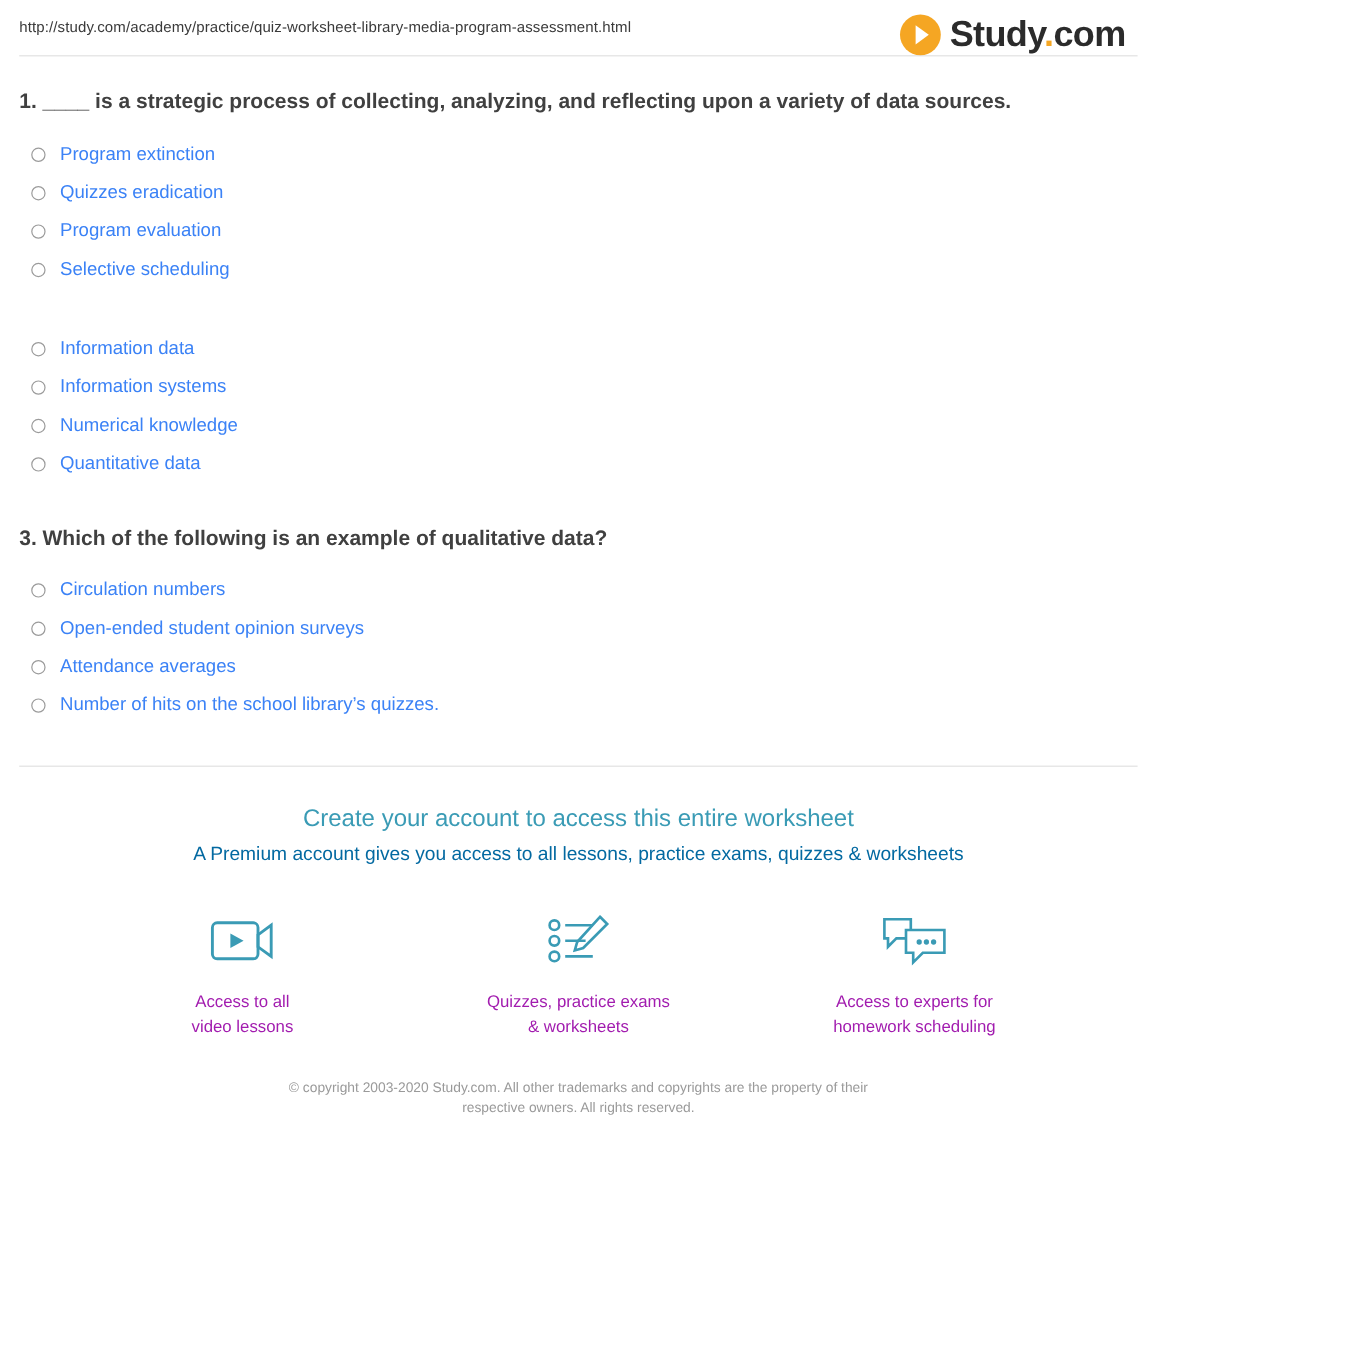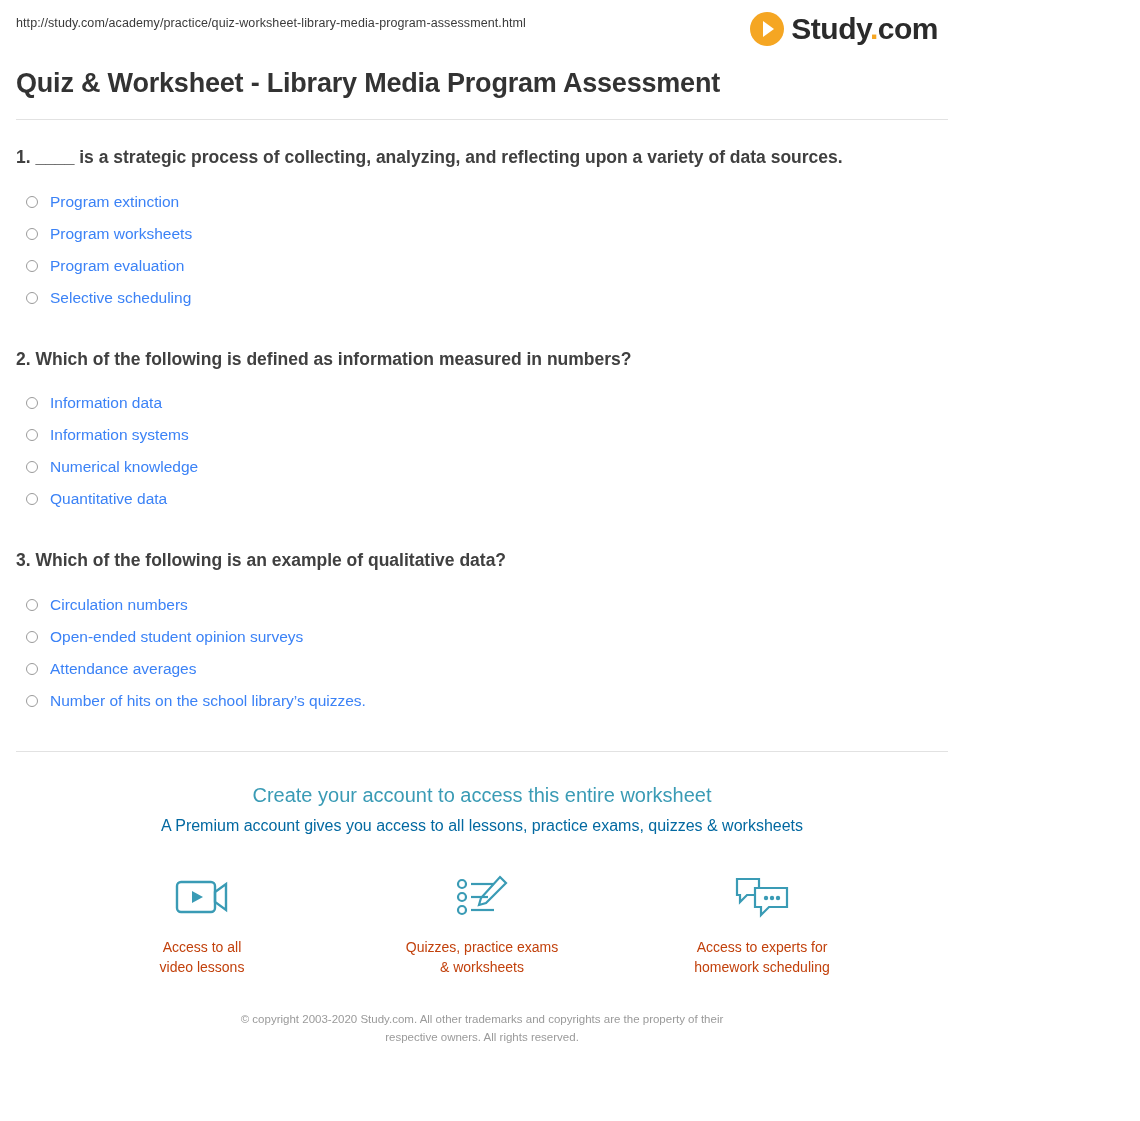--- a/index.html
+++ b/index.html
@@ -136,21 +136,21 @@
     text-align: center;
   }
   .feature-icon {
     height: 60px;
     display: flex;
     align-items: center;
     justify-content: center;
   }
   .feature-label {
     font-size: 14px;
-    color: #c2410c;
+    color: #a21caf;
     line-height: 1.45;
     margin-top: 10px;
   }
   .copyright {
     margin-top: 34px;
     font-size: 11.5px;
     color: #9a9a9a;
     text-align: center;
     line-height: 1.5;
     padding: 0 210px;
@@ -162,49 +162,47 @@
 <div class="page">
 
   <div class="topbar">
     <div class="url">http://study.com/academy/practice/quiz-worksheet-library-media-program-assessment.html</div>
     <div class="logo">
       <span class="logo-mark"></span>
       <span class="logo-text"><span>Study</span><span class="dot">.</span><span class="com">com</span></span>
     </div>
   </div>
 
-  <h1 class="title">Quiz &amp; Worksheet - Library Media Program Assessment</h1>
   <hr class="rule">
 
   <div class="questions">
 
     <div class="question">
       <p class="q-text">1. ____ is a strategic process of collecting, analyzing, and reflecting upon a variety of data sources.</p>
       <ul class="answers">
         <li class="answer">
           <span class="radio"></span>
           <span class="answer-label">Program extinction</span>
         </li>
         <li class="answer">
           <span class="radio"></span>
-          <span class="answer-label">Program worksheets</span>
+          <span class="answer-label">Quizzes eradication</span>
         </li>
         <li class="answer">
           <span class="radio"></span>
           <span class="answer-label">Program evaluation</span>
         </li>
         <li class="answer">
           <span class="radio"></span>
           <span class="answer-label">Selective scheduling</span>
         </li>
       </ul>
     </div>
 
     <div class="question">
-      <p class="q-text">2. Which of the following is defined as information measured in numbers?</p>
       <ul class="answers">
         <li class="answer">
           <span class="radio"></span>
           <span class="answer-label">Information data</span>
         </li>
         <li class="answer">
           <span class="radio"></span>
           <span class="answer-label">Information systems</span>
         </li>
         <li class="answer">

